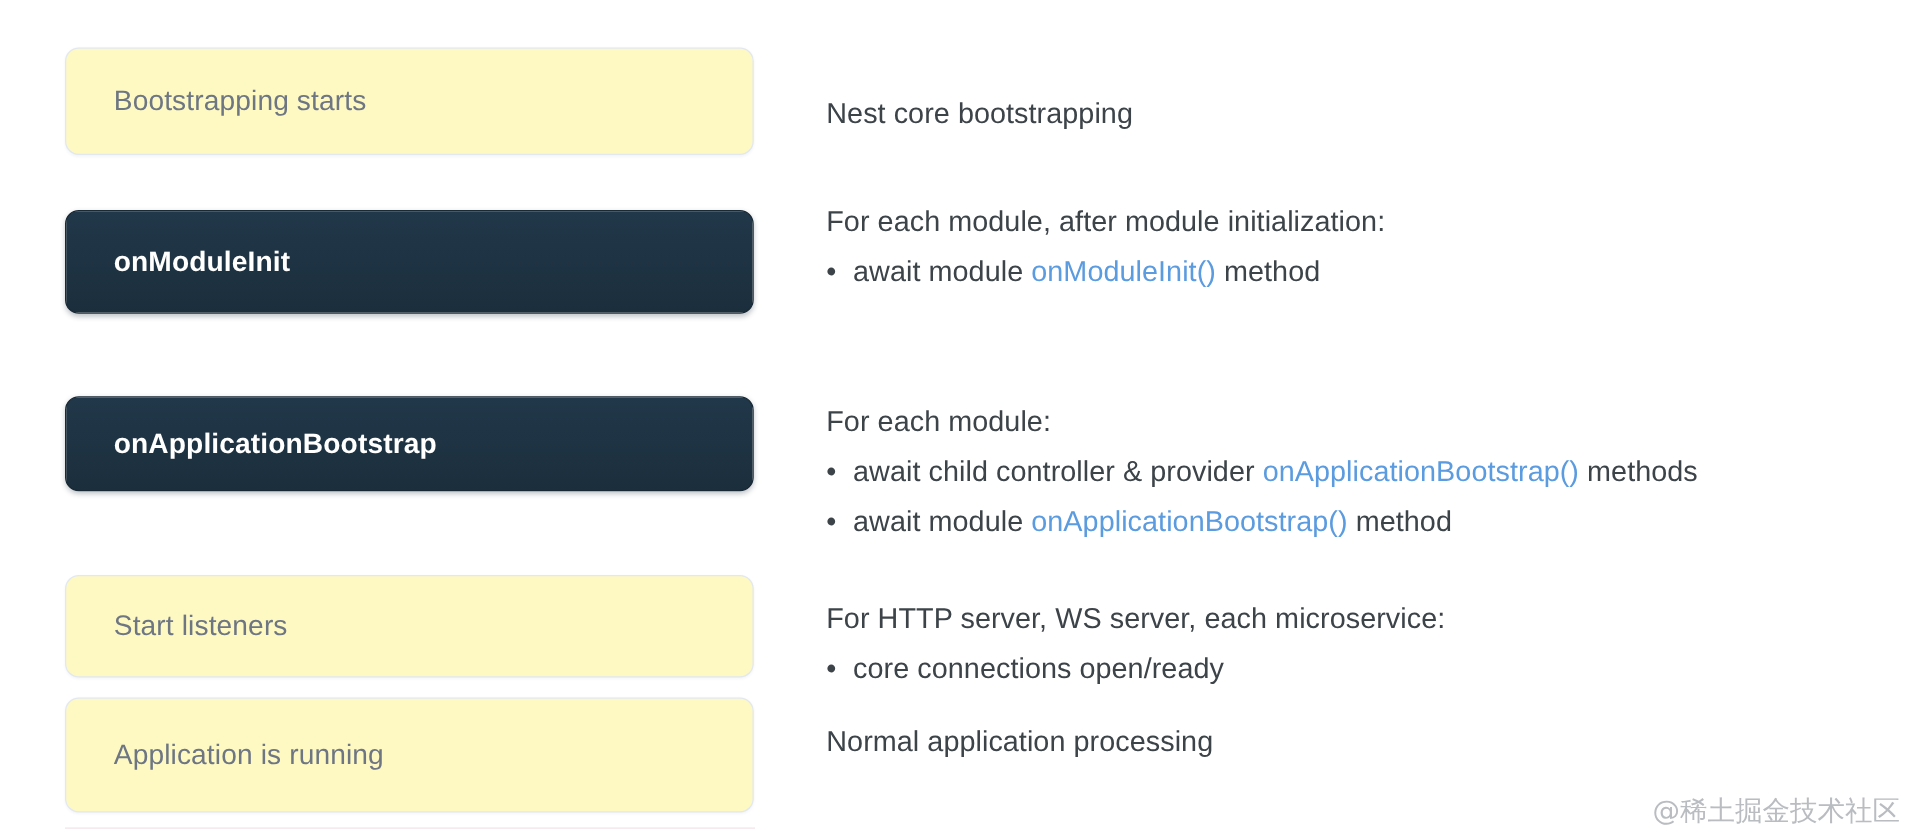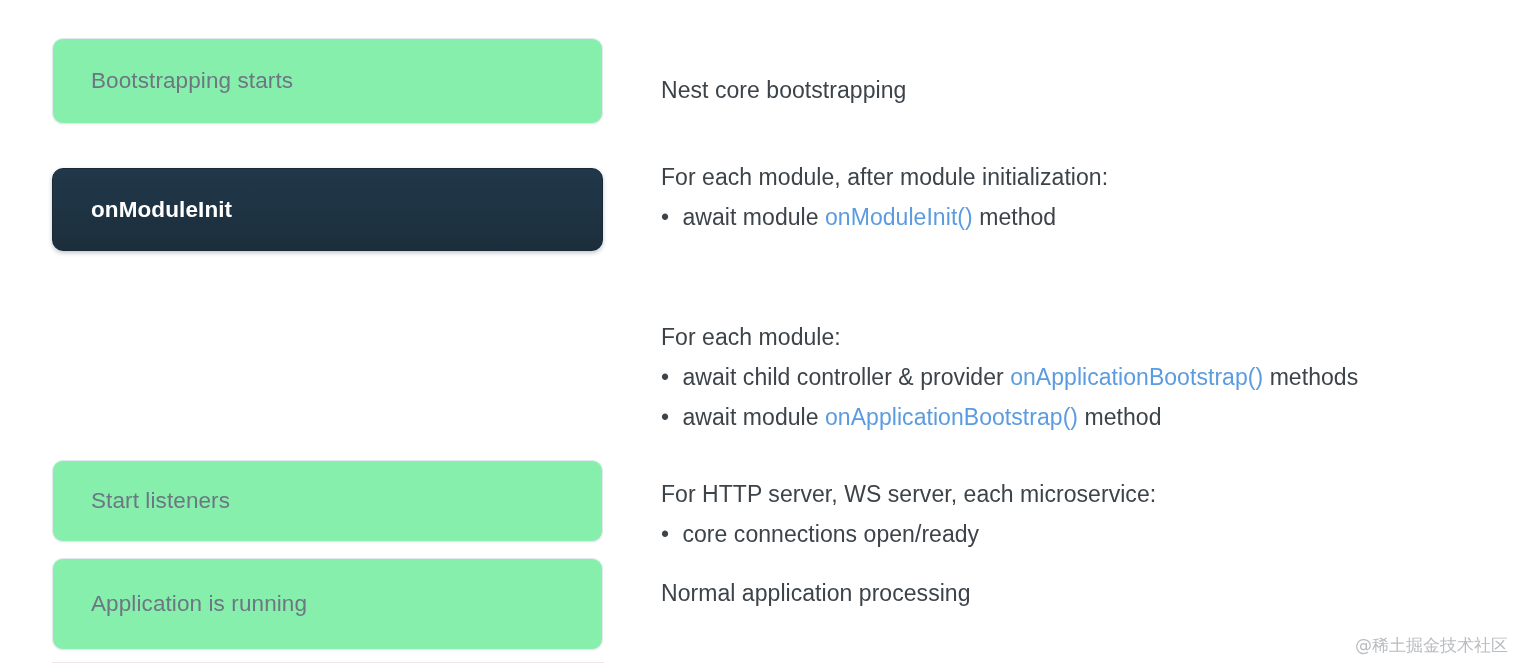--- a/index.html
+++ b/index.html
@@ -33,21 +33,21 @@
     align-items: center;
   }
   .stage-box .stage-label {
     padding-left: 38px;
     font-size: 22.5px;
     letter-spacing: 0.1px;
     white-space: nowrap;
   }
 
   .stage-box.light {
-    background: #86efac;
+    background: #fef9c3;
     border: 1px solid #e2e8ef;
     box-shadow: 0 1px 2px rgba(40, 60, 90, 0.05);
   }
   .stage-box.light .stage-label {
     color: #6d7682;
     font-weight: 400;
   }
 
   .stage-box.dark {
     background: linear-gradient(180deg, #21384a 0%, #1b2e3c 100%);
@@ -86,23 +86,23 @@
   .bottom-rule {
     position: absolute;
     left: 52px;
     top: 662px;
     width: 552px;
     height: 1px;
     background: #f2e4e9;
   }
   .watermark {
     position: absolute;
-    right: 26px;
+    right: 14px;
     top: 634px;
-    font-size: 17px;
+    font-size: 22px;
     color: #b9bcc0;
     font-family: "DejaVu Sans", sans-serif;
     white-space: nowrap;
   }
 </style>
 </head>
 <body>
 
 <div id="diagram">
 
@@ -116,20 +116,23 @@
   <div class="stage-box dark" style="top:168px; height:83px;">
     <span class="stage-label">onModuleInit</span>
   </div>
   <div class="desc" style="top:157px;">
     <div class="line">For each module, after module initialization:</div>
     <div class="line bullet-line">
       <span>await module </span><span class="code">onModuleInit()</span><span> method</span>
     </div>
   </div>
 
+  <div class="stage-box dark" style="top:317px; height:76px;">
+    <span class="stage-label">onApplicationBootstrap</span>
+  </div>
   <div class="desc" style="top:317px;">
     <div class="line">For each module:</div>
     <div class="line bullet-line">
       <span>await child controller &amp; provider </span><span class="code">onApplicationBootstrap()</span><span> methods</span>
     </div>
     <div class="line bullet-line">
       <span>await module </span><span class="code">onApplicationBootstrap()</span><span> method</span>
     </div>
   </div>
 

